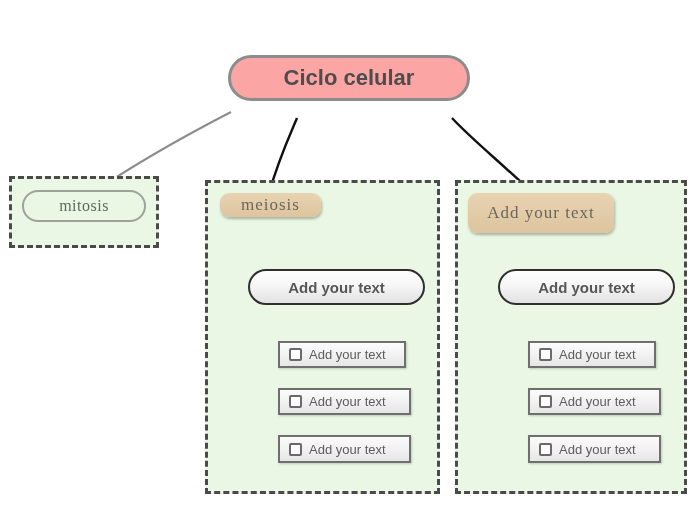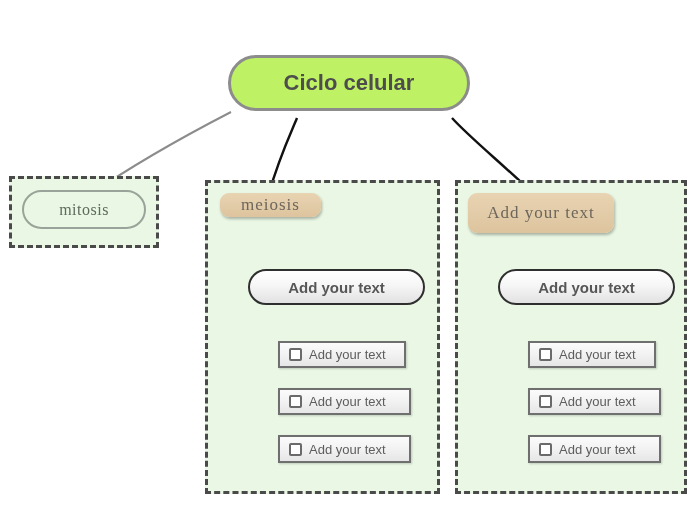--- a/index.html
+++ b/index.html
@@ -54,21 +54,21 @@
     border-radius: 22px;
     background: transparent;
     display: flex;
     align-items: center;
     justify-content: center;
     color: #5f6a5f;
     font-family: "Liberation Serif", serif;
     font-size: 16px;
     letter-spacing: 0.5px;
   }
-  #node-mitosis { left: 22px; top: 190px; width: 124px; height: 39px; }
+  #node-mitosis { left: 22px; top: 190px; width: 124px; height: 32px; }
 
   
   .tan-box {
     position: absolute;
     z-index: 3;
     box-sizing: border-box;
     border-radius: 9px;
     background: linear-gradient(180deg, #e8d3b2 0%, #ddc49e 100%);
     box-shadow: 1px 2px 3px rgba(0,0,0,0.28);
     display: flex;
@@ -130,26 +130,26 @@
   #leaf-t-1 { left: 528px; top: 341px; width: 128px; height: 27px; }
   #leaf-t-2 { left: 528px; top: 388px; width: 133px; height: 27px; }
   #leaf-t-3 { left: 528px; top: 435px; width: 133px; height: 28px; }
 
   
   #node-root {
     position: absolute;
     left: 228px;
     top: 55px;
     width: 242px;
-    height: 56px;
+    height: 46px;
     z-index: 3;
     box-sizing: border-box;
     border: 3px solid #8c8c8c;
     border-radius: 31px;
-    background: #bef264;
+    background: #fca5a5;
     display: flex;
     align-items: center;
     justify-content: center;
     color: #4d4d4d;
     font-weight: bold;
     font-size: 22px;
   }
 </style>
 </head>
 <body>

